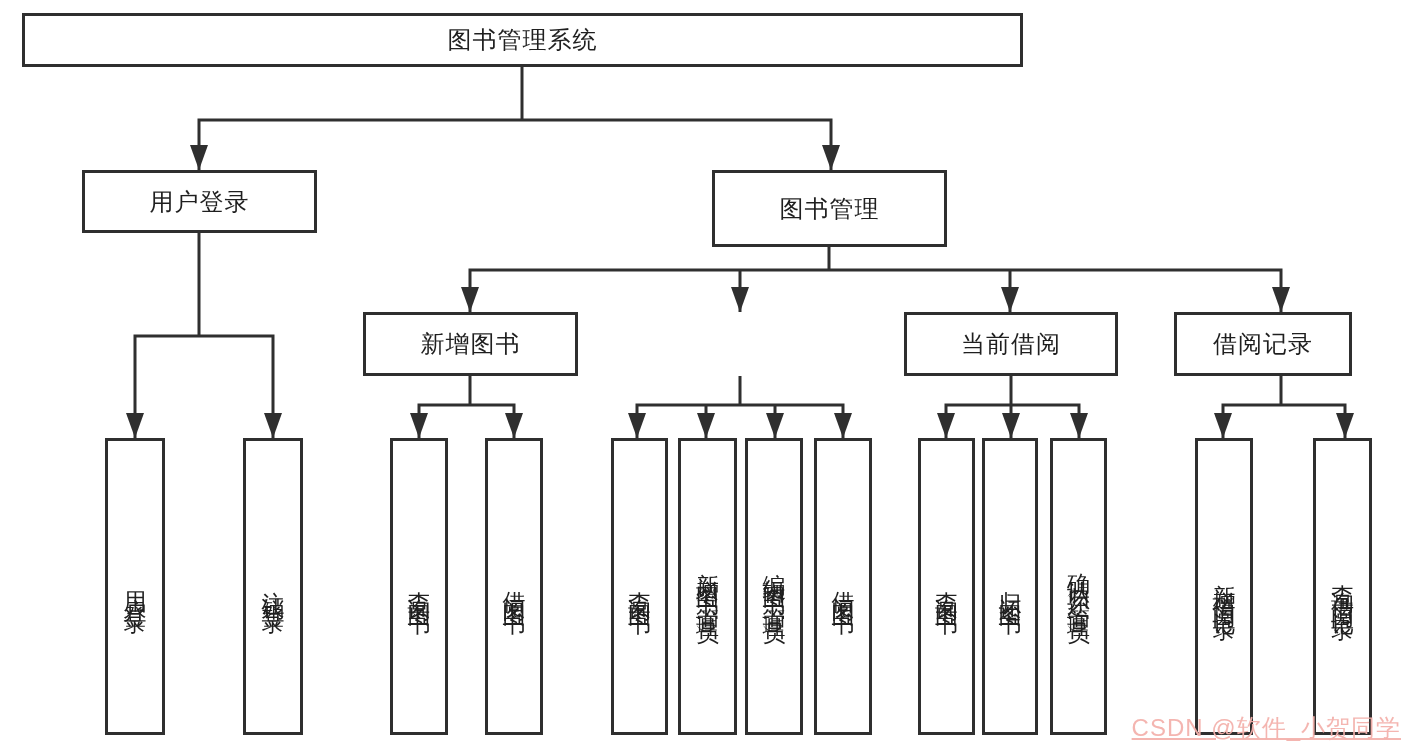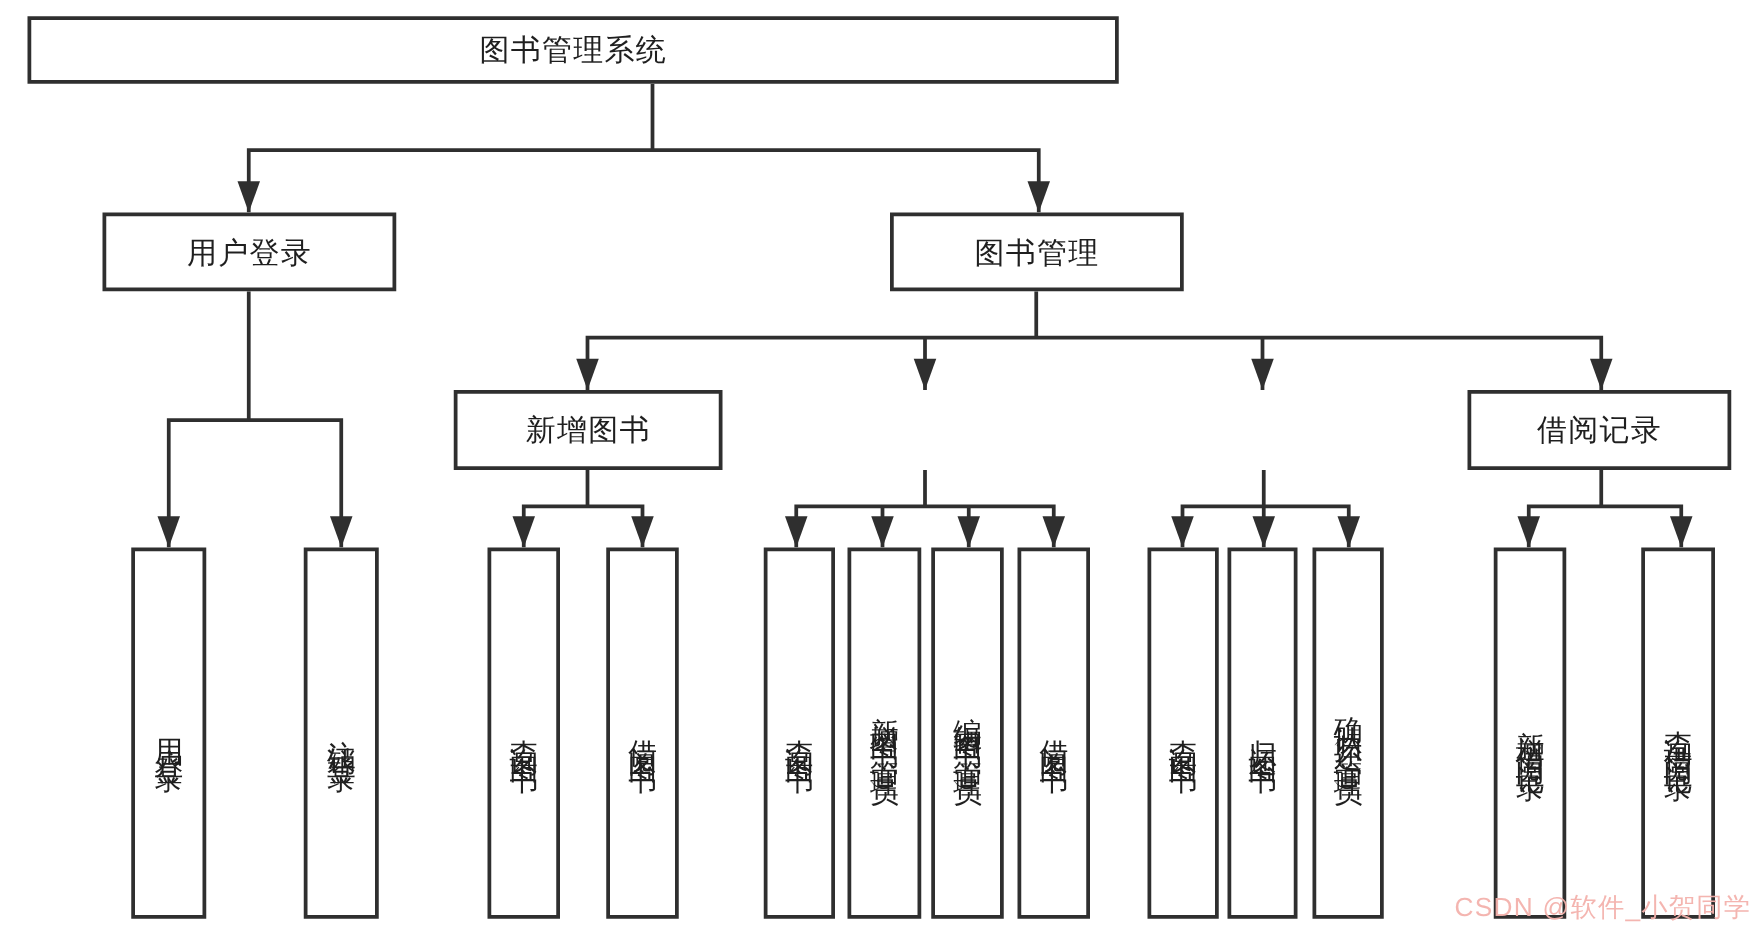--- a/index.html
+++ b/index.html
@@ -55,25 +55,26 @@
     writing-mode: vertical-rl;
     text-orientation: upright;
     font-size: 23px;
     letter-spacing: 7px;
     line-height: 1;
   }
   .watermark {
     position: absolute;
     right: 4px;
     top: 712px;
-    font-size: 21px;
+    font-size: 24px;
     letter-spacing: 1px;
     color: rgba(243, 177, 172, 0.95);
     z-index: 5;
     white-space: nowrap;
+    text-decoration: underline;
   }
 </style>
 </head>
 <body>
 
 <div class="stage">
 
   <svg class="connectors" width="1405" height="747" viewBox="0 0 1405 747">
     <g stroke="#2f2f2f" stroke-width="3" fill="none">
 
@@ -109,35 +110,38 @@
       <polygon points="766,413 784,413 775,438"></polygon>
       <polygon points="834,413 852,413 843,438"></polygon>
       <polygon points="937,413 955,413 946,438"></polygon>
       <polygon points="1002,413 1020,413 1011,438"></polygon>
       <polygon points="1070,413 1088,413 1079,438"></polygon>
       <polygon points="1214,413 1232,413 1223,438"></polygon>
       <polygon points="1336,413 1354,413 1345,438"></polygon>
     </g>
   </svg>
 
-  <div class="node" style="left:22px; top:13px; width:873px; height:54px;">
+  <div class="node" style="left:22px; top:13px; width:1001px; height:54px;">
     <span>图书管理系统</span>
   </div>
 
   <div class="node" style="left:82px; top:170px; width:235px; height:63px;">
     <span>用户登录</span>
   </div>
-  <div class="node" style="left:712px; top:170px; width:235px; height:63px;">
+  <div class="node" style="left:712px; top:170px; width:235px; height:77px;">
     <span>图书管理</span>
   </div>
 
   <div class="node" style="left:363px; top:312px; width:215px; height:64px;">
     <span>新增图书</span>
   </div>
-  <div class="node" style="left:1174px; top:312px; width:211px; height:64px;">
+  <div class="node" style="left:904px; top:312px; width:214px; height:64px;">
+    <span>当前借阅</span>
+  </div>
+  <div class="node" style="left:1174px; top:312px; width:178px; height:64px;">
     <span>借阅记录</span>
   </div>
 
   <div class="leaf" style="left:105px; width:60px;">
     <span>用户登录</span>
   </div>
   <div class="leaf" style="left:243px; width:60px;">
     <span>注销登录</span>
   </div>
   <div class="leaf" style="left:390px; width:58px;">

